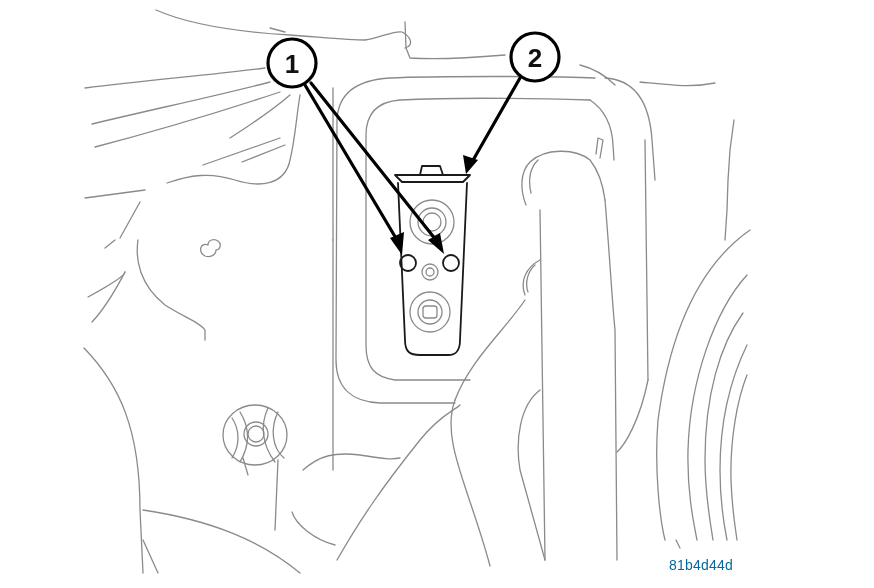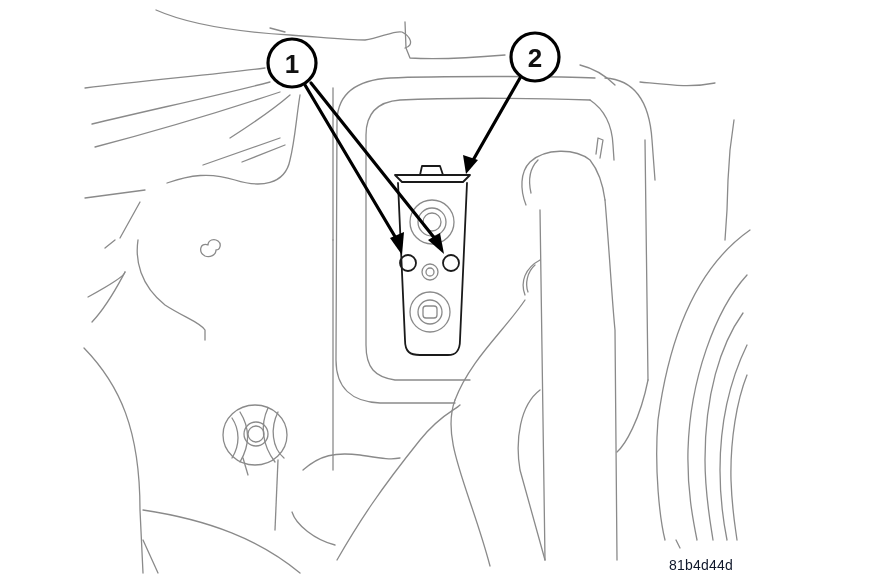--- a/index.html
+++ b/index.html
@@ -3,21 +3,21 @@
   <meta charset="utf-8">
   <style>
     html, body { margin: 0; padding: 0; background: #ffffff; }
     body { width: 874px; height: 588px; overflow: hidden; position: relative; }
     #diagram { position: absolute; left: 0; top: 0; width: 874px; height: 588px; }
     .ln { fill: none; stroke: #8a8a8a; stroke-width: 1.3; stroke-linecap: round; stroke-linejoin: round; }
     .ln-dark { fill: none; stroke: #1a1a1a; stroke-width: 1.8; stroke-linecap: round; stroke-linejoin: round; }
     .leader { fill: none; stroke: #000; stroke-width: 3.2; stroke-linecap: round; }
     .callout-circle { fill: #ffffff; stroke: #000; stroke-width: 3.2; }
     .callout-text { font-family: "Liberation Sans", sans-serif; font-weight: bold; font-size: 26px; fill: #111; }
-    .fig-id { position: absolute; left: 669px; top: 557px; font-family: "Liberation Sans", sans-serif; font-size: 14px; color: #0f172a; letter-spacing: 0.2px; }
+    .fig-id { position: absolute; left: 669px; top: 557px; font-family: "Liberation Sans", sans-serif; font-size: 14px; color: #0369a1; letter-spacing: 0.2px; }
   </style>
 </head>
 <body>
 
 <svg id="diagram" viewBox="0 0 874 588" xmlns="http://www.w3.org/2000/svg">
 
   <g>
     <path class="ln" d="M156,10 C190,25 240,32 290,35 C330,38 350,40 365,40 C380,38 395,30 402,32 C410,36 415,45 405,48"></path>
     <path class="ln" d="M405,22 L406,48 L410,58 C440,60 470,58 505,55"></path>
     <path class="ln" d="M270,28 L285,32"></path>

